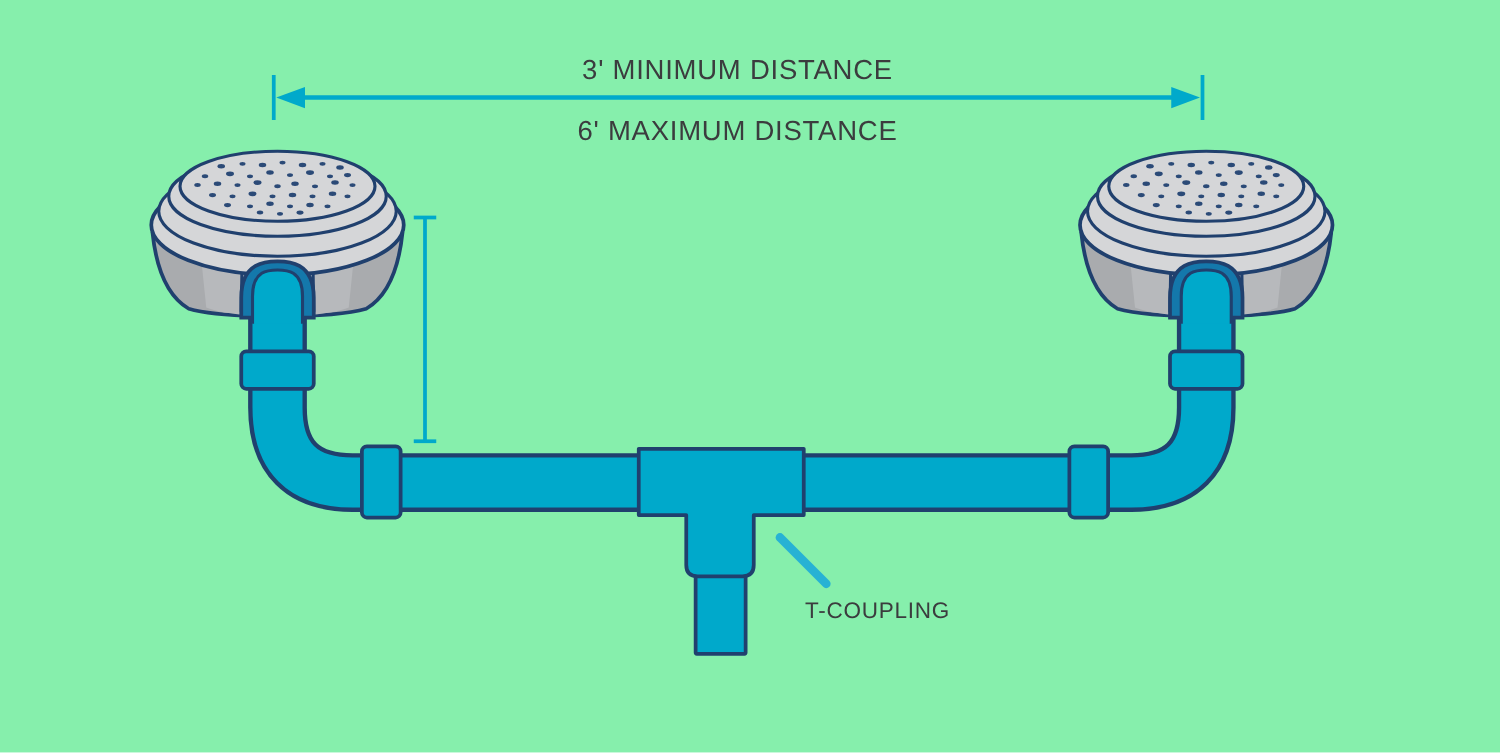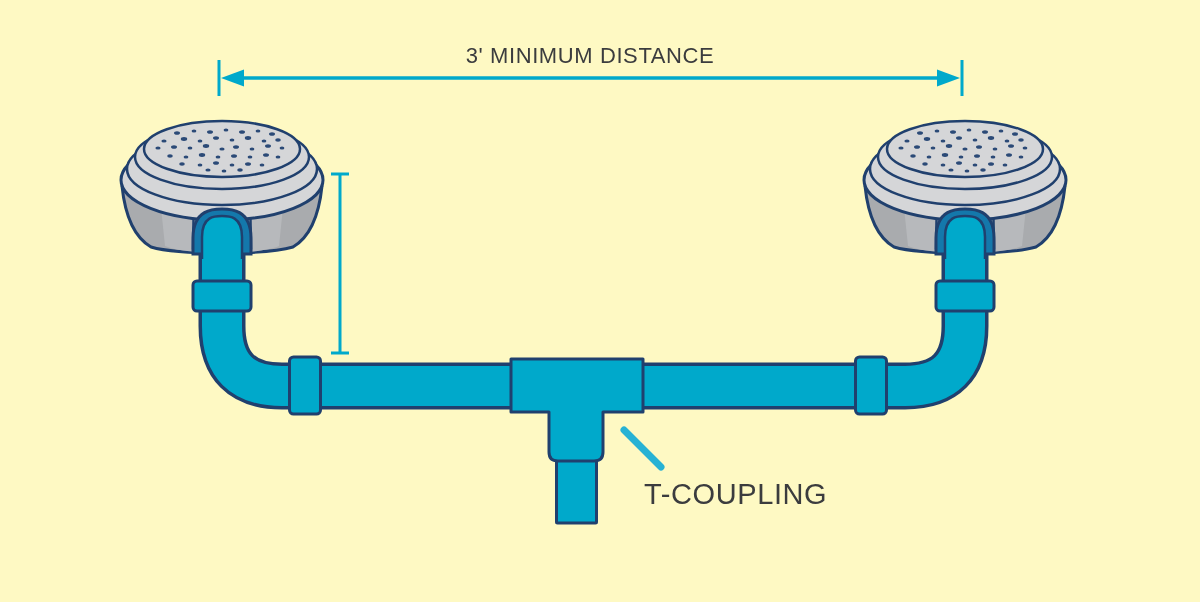--- a/index.html
+++ b/index.html
@@ -1,33 +1,33 @@
 <!DOCTYPE html>
 <html><head>
 <meta charset="utf-8">
 <style>
   html,body{margin:0;padding:0;background:#ffffff;}
   .stage{
     position:relative;
     width:1200px;height:602px;
-    background:#fef9c3;
+    background:#86efac;
     font-family:"Liberation Sans", sans-serif;
     overflow:hidden;
   }
   .stage svg{position:absolute;left:0;top:0;}
   .lbl{
     position:absolute;
     color:#3b3c3e;
     font-size:22px;
     letter-spacing:0.6px;
     white-space:nowrap;
     -webkit-user-select:none;user-select:none;
   }
   .lbl.centered{left:340px;width:500px;text-align:center;}
-  .lbl.tcoupling{font-size:29px;}
+  .lbl.tcoupling{font-size:18px;}
   .pipeStrokeOuter{fill:none;stroke:#20406e;stroke-width:47;}
   .pipeStrokeInner{fill:none;stroke:#00a9cb;stroke-width:40;}
   .collar{fill:#00a9cb;stroke:#20406e;stroke-width:3;}
   .tee{fill:#00a9cb;stroke:#20406e;stroke-width:3;stroke-linejoin:round;}
   .drainBody{fill:#a9abae;stroke:#20406e;stroke-width:3;stroke-linejoin:round;}
   .drainFacet{fill:#b7b9bc;}
   .drainNotch{fill:#c3c5c7;stroke:#20406e;stroke-width:2.5;stroke-linejoin:round;}
   .lid{fill:#d5d6d8;stroke:#20406e;}
   .dot{fill:#2b4a77;}
   .socketRing{fill:#1478ab;stroke:#20406e;stroke-width:3;}
@@ -139,16 +139,17 @@
       <line class="anno" x1="340" y1="174" x2="340" y2="353" stroke-width="3"></line>
       <line class="anno" x1="331" y1="174" x2="349" y2="174" stroke-width="3"></line>
       <line class="anno" x1="331" y1="353" x2="349" y2="353" stroke-width="3"></line>
     </g>
 
     <line class="pointer" x1="624" y1="430" x2="661" y2="467"></line>
   </svg>
 
   <div class="lbl centered" style="top:43px;">3' MINIMUM DISTANCE</div>
 
+  <div class="lbl centered" style="top:92px;">6' MAXIMUM DISTANCE</div>
 
 
   <div class="lbl tcoupling" style="left:644px;top:478px;">T-COUPLING</div>
 </div>
 
 </body></html>

